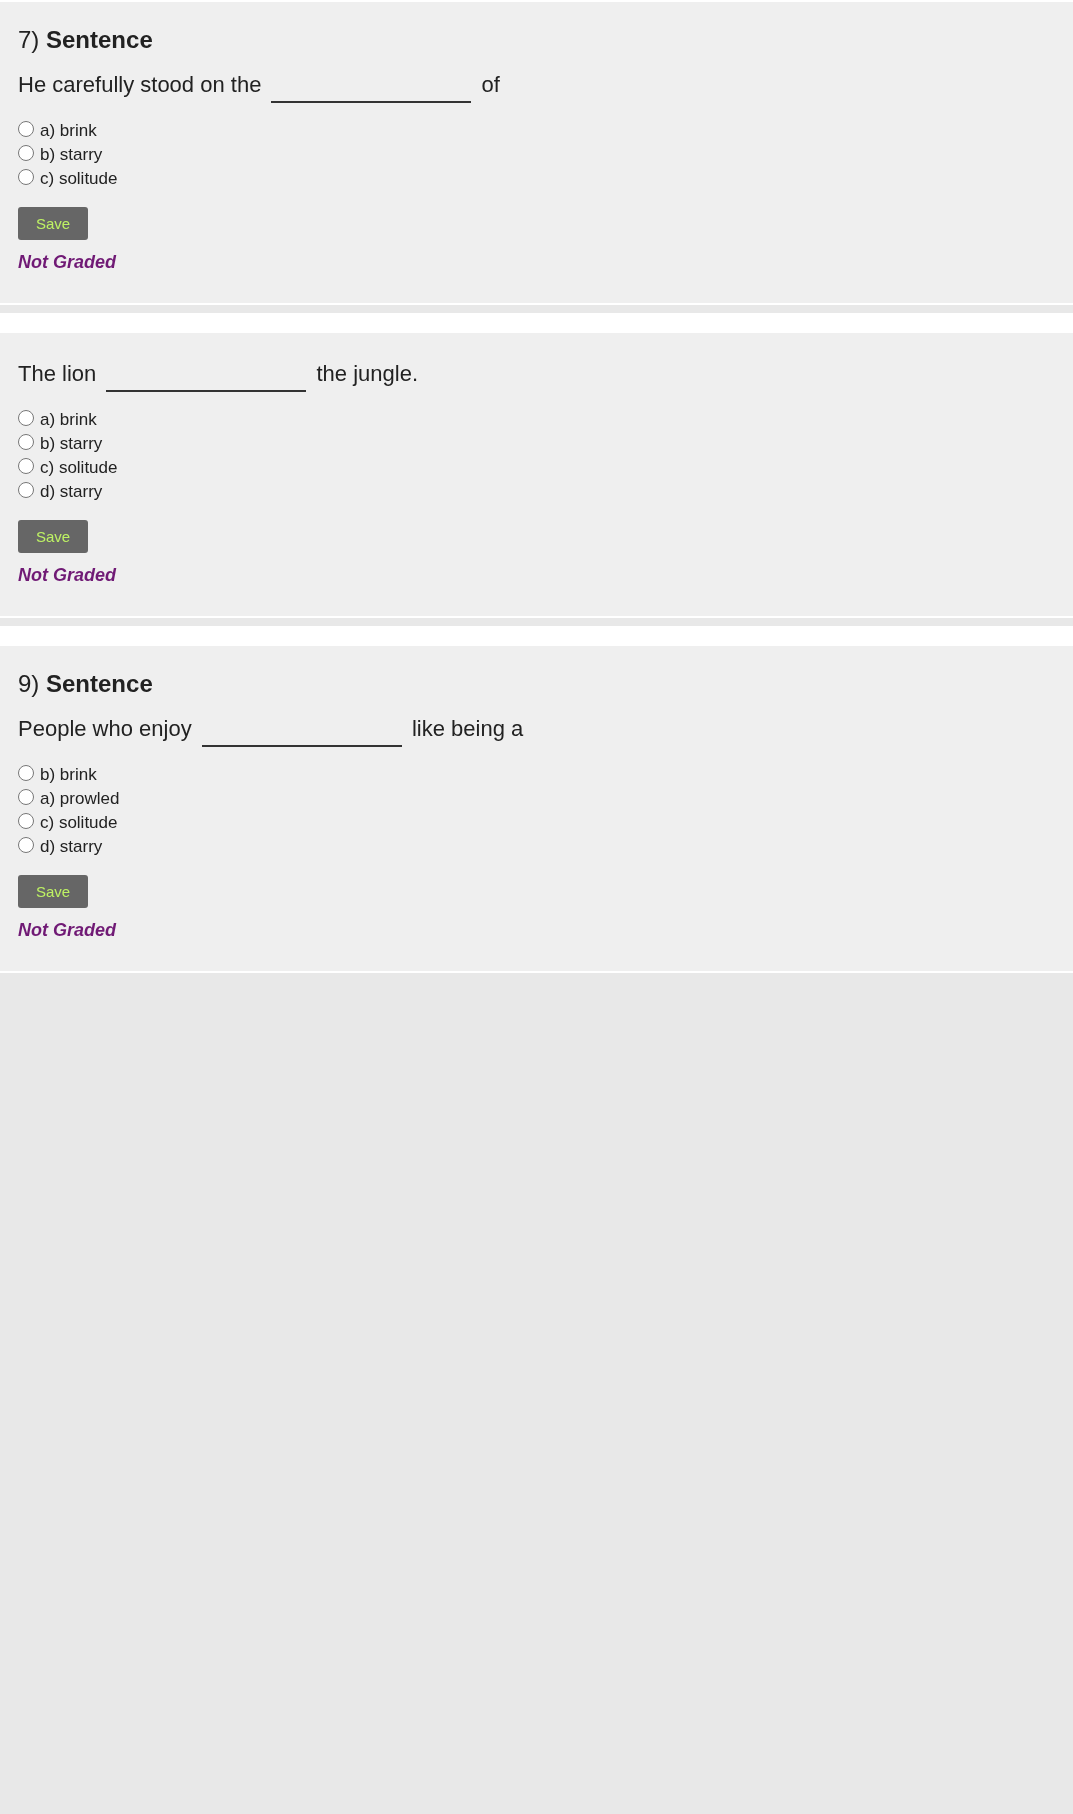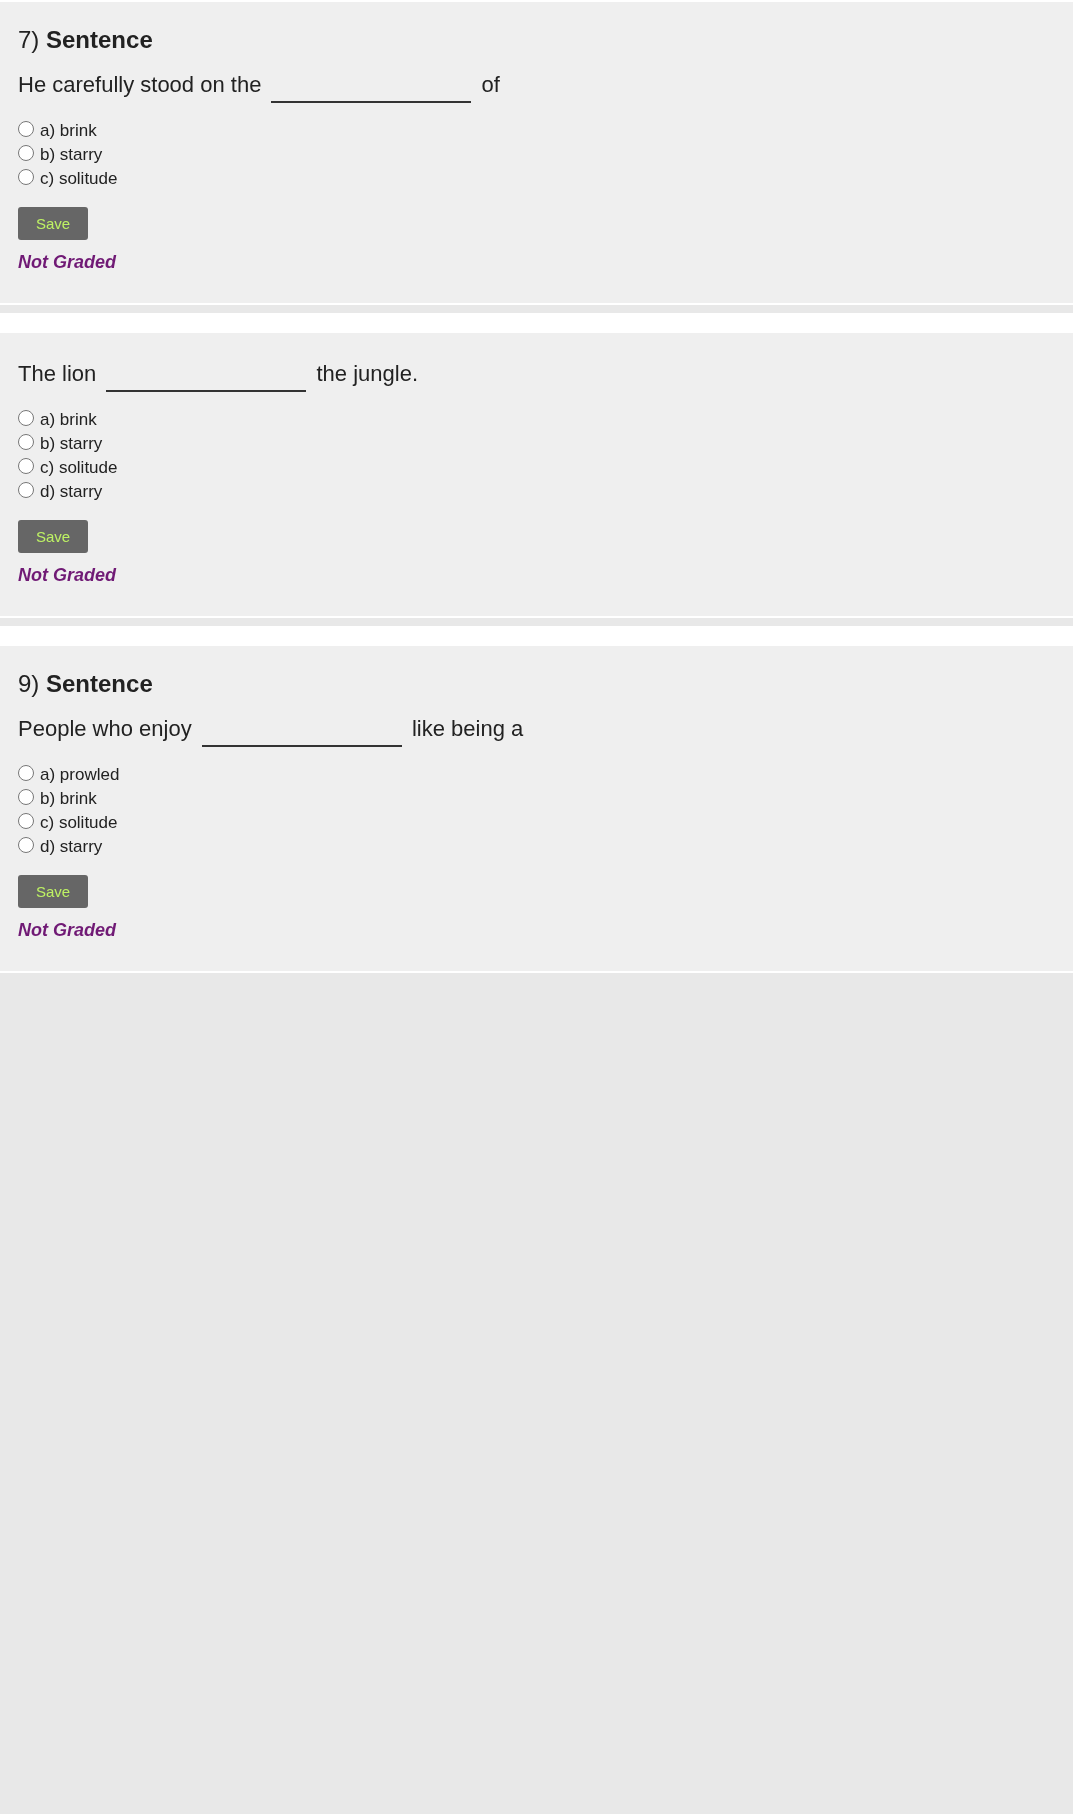--- a/index.html
+++ b/index.html
@@ -122,26 +122,26 @@
           <span>c) solitude</span>
         </li>
         <li>
           <input type="radio" name="question_8" value="d" style="">
           <span>d) starry</span>
         </li>
       </ul><button class="save-btn">Save</button><div class="not-graded">Not Graded</div></div>
     <div class="divider"></div>
     <div class="question-block"><div class="question-title"><span class="num">9)</span> <strong>Sentence</strong></div><div class="sentence-text">People who enjoy <span class="blank">&nbsp;&nbsp;&nbsp;&nbsp;&nbsp;&nbsp;&nbsp;&nbsp;&nbsp;&nbsp;&nbsp;&nbsp;&nbsp;&nbsp;&nbsp;&nbsp;&nbsp;&nbsp;&nbsp;&nbsp;</span> like being a</div><ul class="options">
         <li>
+          <input type="radio" name="question_9" value="b" style="">
+          <span>b) brink</span>
+        </li>
+        <li>
           <input type="radio" name="question_9" value="a" style="">
           <span>a) prowled</span>
-        </li>
-        <li>
-          <input type="radio" name="question_9" value="b" style="">
-          <span>b) brink</span>
         </li>
         <li>
           <input type="radio" name="question_9" value="c" style="">
           <span>c) solitude</span>
         </li>
         <li>
           <input type="radio" name="question_9" value="d" style="">
           <span>d) starry</span>
         </li>
       </ul><button class="save-btn">Save</button><div class="not-graded">Not Graded</div></div>

